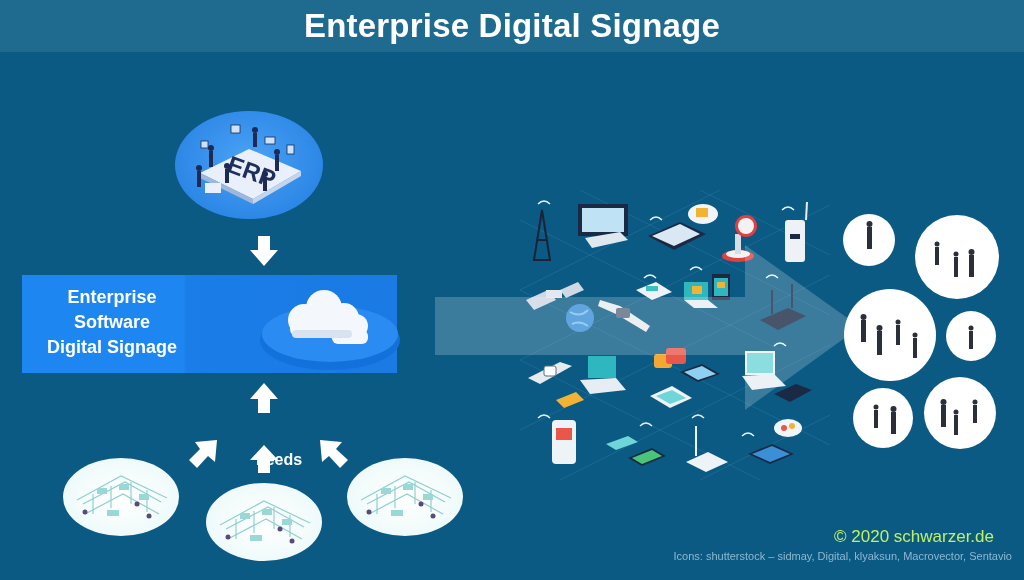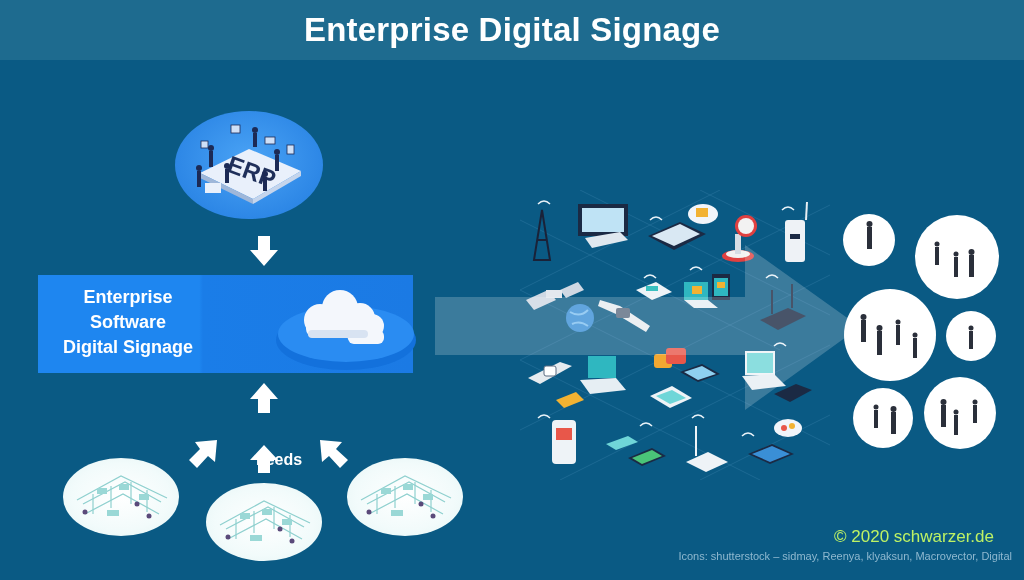--- a/index.html
+++ b/index.html
@@ -1,23 +1,23 @@
 <!DOCTYPE html>
 <html><head>
 <meta charset="utf-8">
 <style>
   * { margin:0; padding:0; box-sizing:border-box; }
   html, body { width:1024px; height:580px; overflow:hidden; }
   body { background:#0a5a84; font-family:"Liberation Sans", "DejaVu Sans", sans-serif; position:relative; }
-  .header { position:absolute; left:0; top:0; width:1024px; height:60px; background:#1e6b8f; display:flex; align-items:center; justify-content:center; }
+  .header { position:absolute; left:0; top:0; width:1024px; height:52px; background:#1e6b8f; display:flex; align-items:center; justify-content:center; }
   .header h1 { color:#fff; font-size:33px; font-weight:bold; letter-spacing:0.2px; }
   .abs { position:absolute; }
   .erp-oval { left:175px; top:111px; width:148px; height:108px; border-radius:50%; background:radial-gradient(ellipse at 50% 45%, #4aa3f5 0%, #2d87e6 70%, #2a7ed8 100%); overflow:hidden; }
   .arrow { fill:#fff; }
-  .software-box { left:22px; top:275px; width:375px; height:98px; background:linear-gradient(90deg,#1e86f0 0%, #1e86f0 43%, #1a7de8 44%, #1b7ae4 100%);margin-left:16px; }
+  .software-box { left:22px; top:275px; width:375px; height:98px; background:linear-gradient(90deg,#1e86f0 0%, #1e86f0 43%, #1a7de8 44%, #1b7ae4 100%); }
   .software-label { position:absolute; left:10px; top:10px; width:160px; text-align:center; color:#fff; font-weight:bold; font-size:18px; line-height:25px; }
   .cloud-wrap { position:absolute; left:230px; top:5px; width:150px; height:92px; }
   .feeds-label { left:248px; top:423px; width:62px; text-align:center; color:#fff; font-weight:bold; font-size:16px;margin-top:28px; }
   .office { width:116px; height:78px; border-radius:50%; background:radial-gradient(ellipse at 50% 50%, #ffffff 0%, #f2fbfb 60%, #e3f4f4 100%); overflow:hidden; }
   .big-arrow { left:435px; top:245px; }
   .credits-main { right:30px; top:527px; color:#bef264; font-size:17px; }
   .credits-sub { right:12px; top:550px; color:#8fb8cf; font-size:11px; }
   .devices { left:520px; top:190px; width:310px; height:290px; }
 </style>
 </head>
@@ -364,13 +364,13 @@
     <rect x="106" y="200" width="5" height="22"></rect>
       <circle cx="108.5" cy="197" r="3"></circle>
     <rect x="119" y="210" width="4" height="20"></rect>
       <circle cx="121" cy="207" r="2.5"></circle>
     <rect x="138" y="200" width="4" height="18"></rect>
       <circle cx="140" cy="197" r="2.5"></circle>
   </g>
 </svg>
 
 <div class="abs credits-main">© 2020 schwarzer.de</div>
-<div class="abs credits-sub">Icons: shutterstock – sidmay, Reenya, klyaksun, Macrovector, Digital</div>
+<div class="abs credits-sub">Icons: shutterstock – sidmay, Digital, klyaksun, Macrovector, Sentavio</div>
 
 </body></html>

